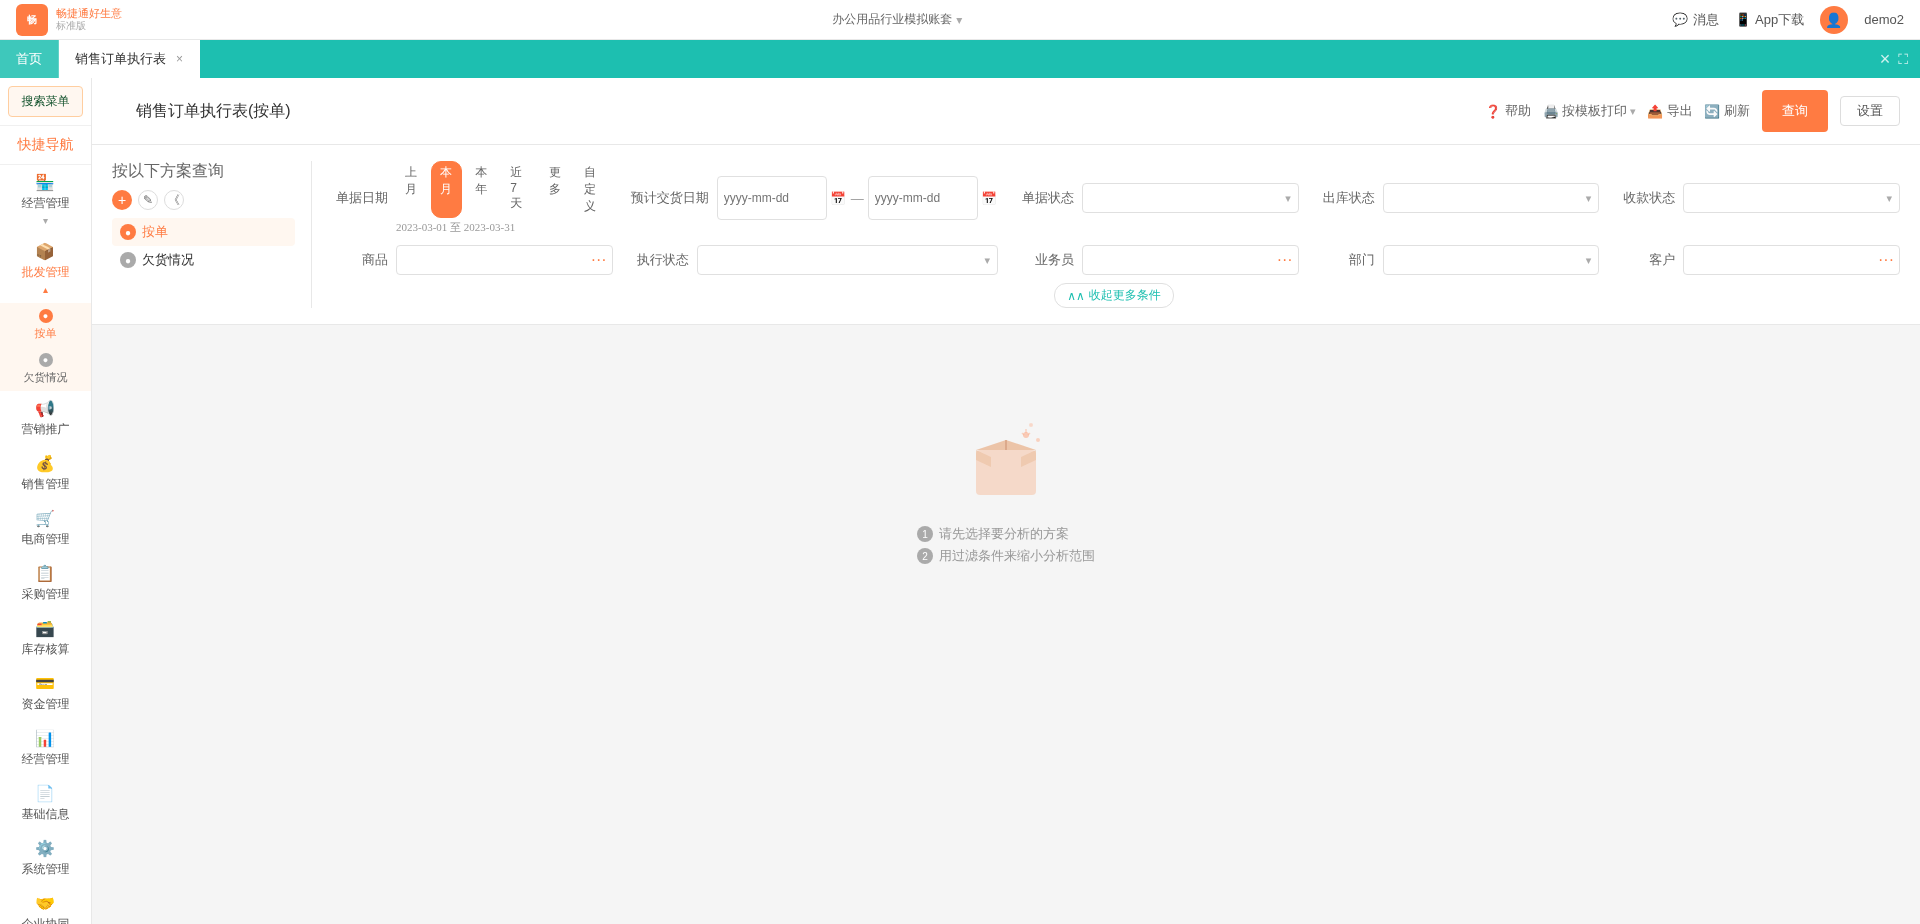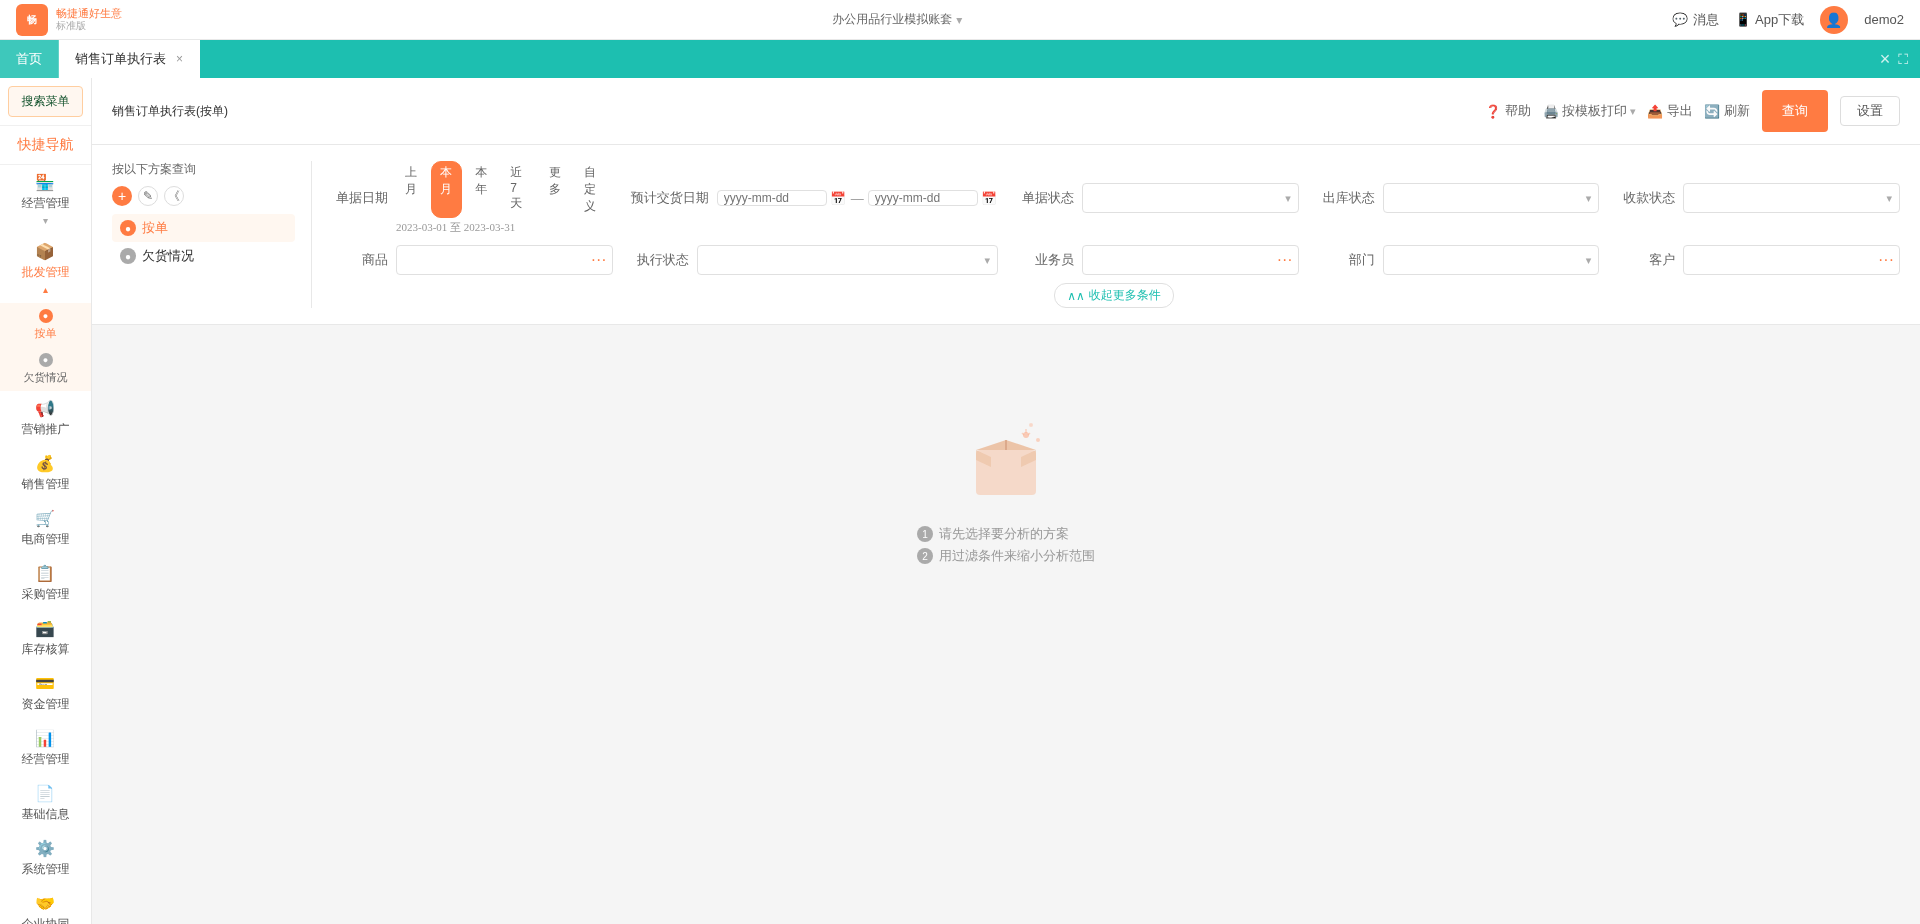--- a/index.html
+++ b/index.html
@@ -91,41 +91,41 @@
 
     
     .page-header {
       background: white;
       padding: 12px 20px;
       display: flex;
       align-items: center;
       justify-content: space-between;
       border-bottom: 1px solid #e8e8e8;
     }
-    .page-title { font-size: 12px; font-weight: 500; color: #333; }
+    .page-title { font-size: 16px; font-weight: 500; color: #333; margin-left: 24px; }
     .page-header-actions { display: flex; align-items: center; gap: 12px; font-size: 13px; color: #666; }
     .page-header-actions span { cursor: pointer; display: flex; align-items: center; gap: 3px; }
     .btn-query {
       background: #ff7b42; color: white; border: none; border-radius: 4px;
       padding: 12px 20px; font-size: 13px; cursor: pointer;
     }
     .btn-setting {
       background: white; color: #555; border: 1px solid #ddd; border-radius: 4px;
       padding: 5px 16px; font-size: 13px; cursor: pointer;
     }
 
     
     .filter-panel {
       background: white;
       margin: 0;
       padding: 16px 20px;
       border-bottom: 1px solid #e8e8e8;
     }
     .filter-left { width: 200px; flex-shrink: 0; border-right: 1px solid #e8e8e8; padding-right: 16px; }
-    .filter-left-title { font-size: 12px; color: #666; margin-bottom: 8px; display: flex; align-items: center; gap: 6px; }
+    .filter-left-title { font-size: 16px; color: #666; margin-bottom: 8px; display: flex; align-items: center; gap: 6px; }
     .filter-left-actions { display: flex; align-items: center; gap: 6px; margin-bottom: 8px; }
     .filter-right { flex: 1; }
 
     .scheme-item {
       display: flex; align-items: center; padding: 5px 8px; cursor: pointer; border-radius: 4px;
       font-size: 13px; gap: 6px;
     }
     .scheme-item.active { background: #fff7f0; color: #ff7b42; }
     .scheme-icon { width: 16px; height: 16px; border-radius: 50%; background: #ff7b42; color: white; font-size: 10px; display: flex; align-items: center; justify-content: center; }
     .scheme-icon.gray { background: #aaa; }
@@ -150,21 +150,21 @@
     .filter-input-wrap { flex: 1; position: relative; display: flex; align-items: center; }
     .filter-input-wrap .filter-input { padding-right: 24px; }
     .filter-chevron { position: absolute; right: 8px; color: #aaa; font-size: 11px; pointer-events: none; }
     .filter-dots { color: #ff7b42; cursor: pointer; font-size: 16px; position: absolute; right: 6px; }
     .date-tabs { display: flex; gap: 4px; }
     .date-tab {
       padding: 2px 8px; border-radius: 10px; font-size: 12px; cursor: pointer;
       border: 1px solid transparent; color: #666;
     }
     .date-tab.active { background: #ff7b42; color: white; border-color: #ff7b42; }
-    .date-input { width: 110px; height: 16px; border: 1px solid #e0e0e0; border-radius: 4px; padding: 0 6px; font-size: 12px; color: #999; }
+    .date-input { width: 110px; height: 44px; border: 1px solid #e0e0e0; border-radius: 4px; padding: 0 6px; font-size: 12px; color: #999; }
     .date-sep { color: #999; }
     .sub-date { font-size: 11px; color: #999; margin-top: 2px; font-family: Liberation Serif, serif; }
 
     
     .collapse-row {
       display: flex; align-items: center; justify-content: center; padding: 8px 0 0;
     }
     .collapse-btn {
       color: #1dbfb0; font-size: 12px; cursor: pointer; display: flex; align-items: center; gap: 4px;
       border: 1px solid #e0e0e0; border-radius: 12px; padding: 3px 12px;

